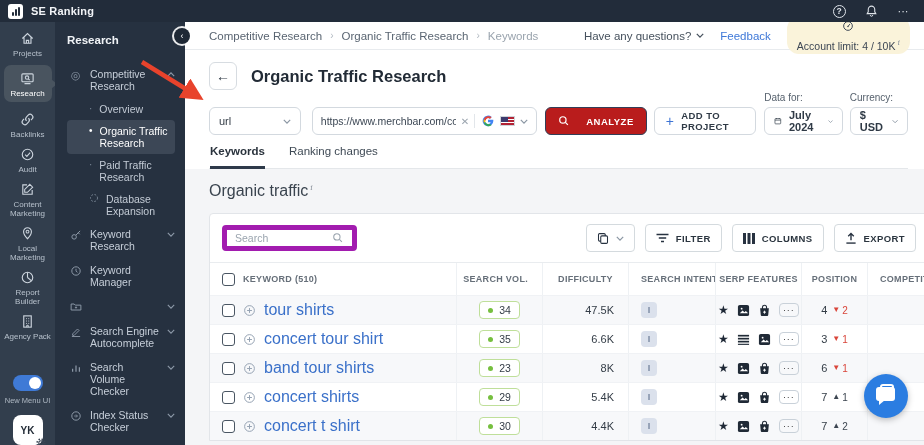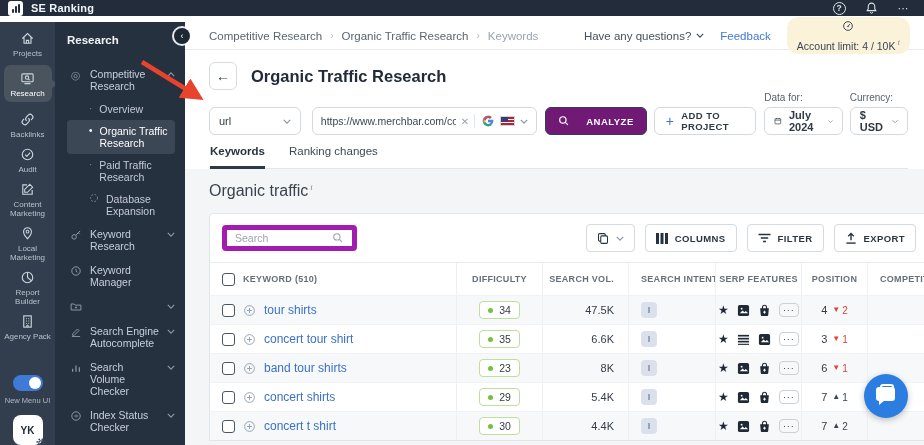--- a/index.html
+++ b/index.html
@@ -1,21 +1,21 @@
 <!DOCTYPE html>
 <html><head>
 <meta charset="utf-8">
 <style>
   * { margin:0; padding:0; box-sizing:border-box; }
   html,body { width:924px; height:445px; overflow:hidden; }
   body { font-family:"Liberation Sans", sans-serif; background:#fff; position:relative; color:#333; }
   svg { display:block; }
 
   
-  .topbar { position:absolute; left:0; top:0; width:924px; height:16px; background:#222c3a; display:flex; align-items:center; padding:0 14px 0 8px; z-index:6; }
+  .topbar { position:absolute; left:0; top:0; width:924px; height:22px; background:#222c3a; display:flex; align-items:center; padding:0 14px 0 8px; z-index:6; }
   .logo { width:15px; height:15px; background:#fff; border-radius:3px; display:flex; align-items:flex-end; justify-content:center; gap:1px; padding:3px 3px; }
   .logo i { display:block; width:2px; background:#222c3a; border-radius:1px; }
   .brand { color:#f2f4f7; font-size:11px; font-weight:bold; margin-left:8px; letter-spacing:.2px; }
   .topbar .right { margin-left:auto; display:flex; align-items:center; gap:18px; color:#dfe4ea; }
   .tb-ic { width:14px; height:14px; display:flex; align-items:center; justify-content:center; font-size:11px; cursor:pointer; }
   .help-circ { width:13px; height:13px; border:1.2px solid #dfe4ea; border-radius:50%; font-size:8.5px; font-weight:bold; display:flex; align-items:center; justify-content:center; }
 
   
   .rail { position:absolute; left:0; top:22px; width:55px; height:423px; background:#323e4d; display:flex; flex-direction:column; align-items:center; padding-top:8px; }
   .rail-item { width:48px; display:flex; flex-direction:column; align-items:center; margin-bottom:7px; color:#c3ccd6; cursor:pointer; position:relative; }
@@ -62,21 +62,21 @@
   .page-title { font-size:16.5px; font-weight:bold; color:#222b36; }
   .hrow2 { display:flex; align-items:flex-end; margin-top:2px; }
   .ctrl { height:28px; border:1px solid #d3d9df; border-radius:6px; background:#fff; display:flex; align-items:center; font-size:11px; color:#333c46; cursor:pointer; }
   .sel-url { width:116px; padding:0 9px; justify-content:space-between; margin-right:11px; }
   .url-input-wrap { width:246px; padding:0 8px; margin-right:8px; cursor:text; }
   .url-text { flex:1; min-width:0; overflow:hidden; white-space:nowrap; font-size:10.5px; color:#3c4754; border:none; outline:none; background:transparent; font-family:"Liberation Sans",sans-serif; }
   .clr-x { color:#9aa4ae; font-size:10px; margin:0 5px; cursor:pointer; }
   .vdiv { width:1px; height:14px; background:#e2e6ea; margin-right:6px; }
   .flag { width:15px; height:10px; background:repeating-linear-gradient(#b22234 0 1.6px, #fff 1.6px 3.2px); position:relative; margin:0 5px; border:.5px solid #d0d5da; flex:none; }
   .flag::before { content:""; position:absolute; left:0; top:0; width:7px; height:5px; background:#3c3b6e; }
-  .btn-analyze { background:#701a75; border-color:#313e57; color:#fff; font-size:9.5px; font-weight:bold; letter-spacing:.5px; padding:0 12px; gap:16px; margin-right:7px; }
+  .btn-analyze { background:#b91c1c; border-color:#313e57; color:#fff; font-size:9.5px; font-weight:bold; letter-spacing:.5px; padding:0 12px; gap:16px; margin-right:7px; }
   .btn-add { font-size:9.5px; font-weight:bold; letter-spacing:.4px; color:#2f3a46; padding:0 11px; gap:7px; margin-right:8px; }
   .plus-blue { color:#3e74d4; font-size:14px; font-weight:normal; }
   .grp { display:flex; flex-direction:column; margin-right:7px; }
   .grp-lb { font-size:10px; color:#56616d; margin-bottom:4px; }
   .btn-date { padding:0 9px; gap:7px; font-weight:bold; font-size:11px; color:#2f3a46; }
   .btn-cur { padding:0 9px; gap:7px; font-weight:bold; font-size:11px; color:#2f3a46; }
   .chev { width:8px; height:5px; }
 
   .tabs { display:flex; gap:24px; margin-top:10px; border-bottom:1px solid #e4e7ea; padding-left:1px; }
   .tab { font-size:11.5px; color:#3f4a55; padding-bottom:9px; cursor:pointer; }
@@ -101,21 +101,21 @@
   .c { display:flex; align-items:center; overflow:hidden; }
   .bl { border-left:1px solid #eef1f4; }
   .hc { font-size:9px; font-weight:bold; color:#666f79; letter-spacing:.3px; white-space:nowrap; }
   .c-kw { padding-left:12px; gap:8px; }
   .c-diff { justify-content:center; }
   .c-vol { justify-content:flex-end; padding-right:14px; font-size:11px; color:#333c46; }
   .c-int { padding-left:12px; }
   .c-serp { justify-content:center; gap:8px; color:#1e2836; }
   .c-pos { justify-content:center; gap:5px; font-size:11px; color:#333c46; }
   .cb { width:13px; height:13px; border:1.5px solid #4a5663; border-radius:3px; background:#fff; flex:none; cursor:pointer; }
-  .kwlink { font-size:12px; color:#3a70c9; text-decoration:none; white-space:nowrap; cursor:pointer; }
+  .kwlink { font-size:16px; color:#3a70c9; text-decoration:none; white-space:nowrap; cursor:pointer; }
   .addkw { color:#94a1b2; cursor:pointer; height:13px; }
   .diffbadge { display:inline-flex; align-items:center; gap:6px; border:1px solid #bfdf9a; border-radius:4px; background:#fff; padding:2px 8px; font-size:10.5px; color:#333c46; }
   .dot { width:5px; height:5px; border-radius:50%; background:#76bf3f; }
   .intbadge { width:16px; height:16px; border-radius:4px; background:#dbe1ec; color:#76879f; font-size:9px; font-weight:bold; display:flex; align-items:center; justify-content:center; }
   .star { font-size:12px; line-height:12px; }
   .more-pill { border:1px solid #c9d1d9; border-radius:4px; padding:0 3px; font-size:9px; letter-spacing:1px; color:#333; line-height:12px; cursor:pointer; }
   .chg { display:inline-flex; align-items:center; gap:2px; font-size:10px; }
   .chg .arr { font-size:8px; line-height:8px; }
   .chg.down { color:#d9453a; }
   .chg.up { color:#3c4550; }
@@ -467,54 +467,54 @@
           <span class="btn-sm">
             <svg width="12" height="13" viewBox="0 0 16 16">
                 <rect x="5" y="4.5" width="9" height="10" rx="1.5" fill="none" stroke="#273240" stroke-width="1.4"></rect>
                 <path d="M11 4.5V3a1.5 1.5 0 0 0-1.5-1.5h-6A1.5 1.5 0 0 0 2 3v7a1.5 1.5 0 0 0 1.5 1.5H5" fill="none" stroke="#273240" stroke-width="1.4"></path>
               </svg>
             <svg class="chev" viewBox="0 0 10 6">
                 <path d="M1 1l4 4 4-4" fill="none" stroke="#8a96a3" stroke-width="1.5"></path>
               </svg>
           </span>
           <span class="btn-sm">
+            <svg width="13" height="10" viewBox="0 0 13 10">
+                <path d="M.5 1.5h12M2.8 5h7.4M5 8.5h3" stroke="#273240" stroke-width="1.6"></path>
+              </svg>
+            <span>FILTER</span>
+          </span>
+          <span class="btn-sm">
             <svg width="12" height="11" viewBox="0 0 12 11">
                 <rect width="3" height="11" fill="#273240"></rect>
                 <rect x="4.5" width="3" height="11" fill="#273240"></rect>
                 <rect x="9" width="3" height="11" fill="#273240"></rect>
               </svg>
             <span>COLUMNS</span>
-          </span>
-          <span class="btn-sm">
-            <svg width="13" height="10" viewBox="0 0 13 10">
-                <path d="M.5 1.5h12M2.8 5h7.4M5 8.5h3" stroke="#273240" stroke-width="1.6"></path>
-              </svg>
-            <span>FILTER</span>
           </span>
           <span class="btn-sm">
             <svg width="12" height="12" viewBox="0 0 13 13">
                 <path d="M6.5 9V1.5M3.5 4.5l3-3 3 3" fill="none" stroke="#273240" stroke-width="1.5"></path>
                 <path d="M1.5 12h10" stroke="#273240" stroke-width="1.5"></path>
               </svg>
             <span>EXPORT</span>
           </span>
         </span>
       </div>
 
       <div class="tbl">
         <div class="trh">
           <div class="c c-kw">
               <span class="cb"></span>
               <span class="hc">KEYWORD  (510)</span>
             </div>
+          <div class="c bl" style="justify-content:flex-end;padding-right:14px">
+              <span class="hc">SEARCH VOL.</span>
+            </div>
           <div class="c bl" style="justify-content:center">
               <span class="hc">DIFFICULTY</span>
-            </div>
-          <div class="c bl" style="justify-content:flex-end;padding-right:14px">
-              <span class="hc">SEARCH VOL.</span>
             </div>
           <div class="c bl" style="padding-left:12px">
               <span class="hc">SEARCH INTENT</span>
             </div>
           <div class="c bl" style="justify-content:center">
               <span class="hc">SERP FEATURES</span>
             </div>
           <div class="c bl" style="justify-content:center">
               <span class="hc">POSITION</span>
             </div>

